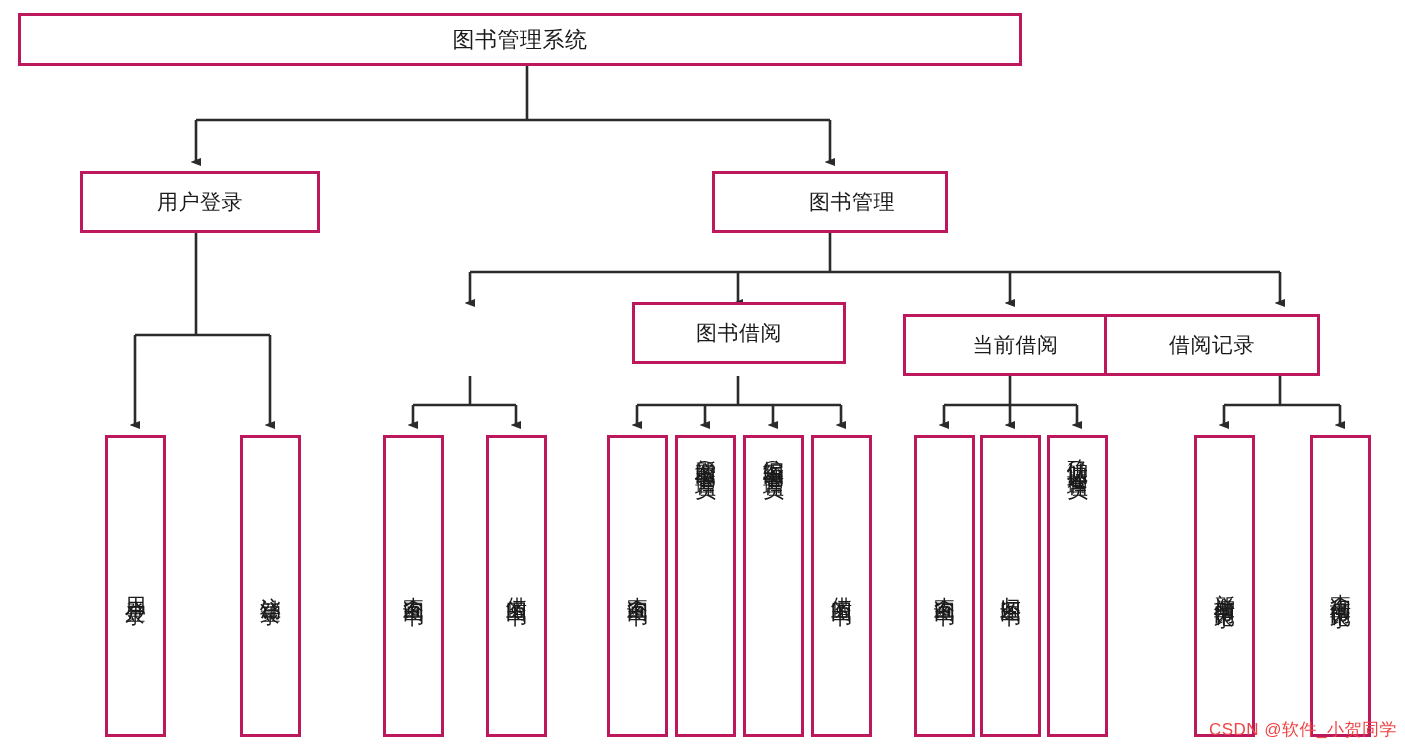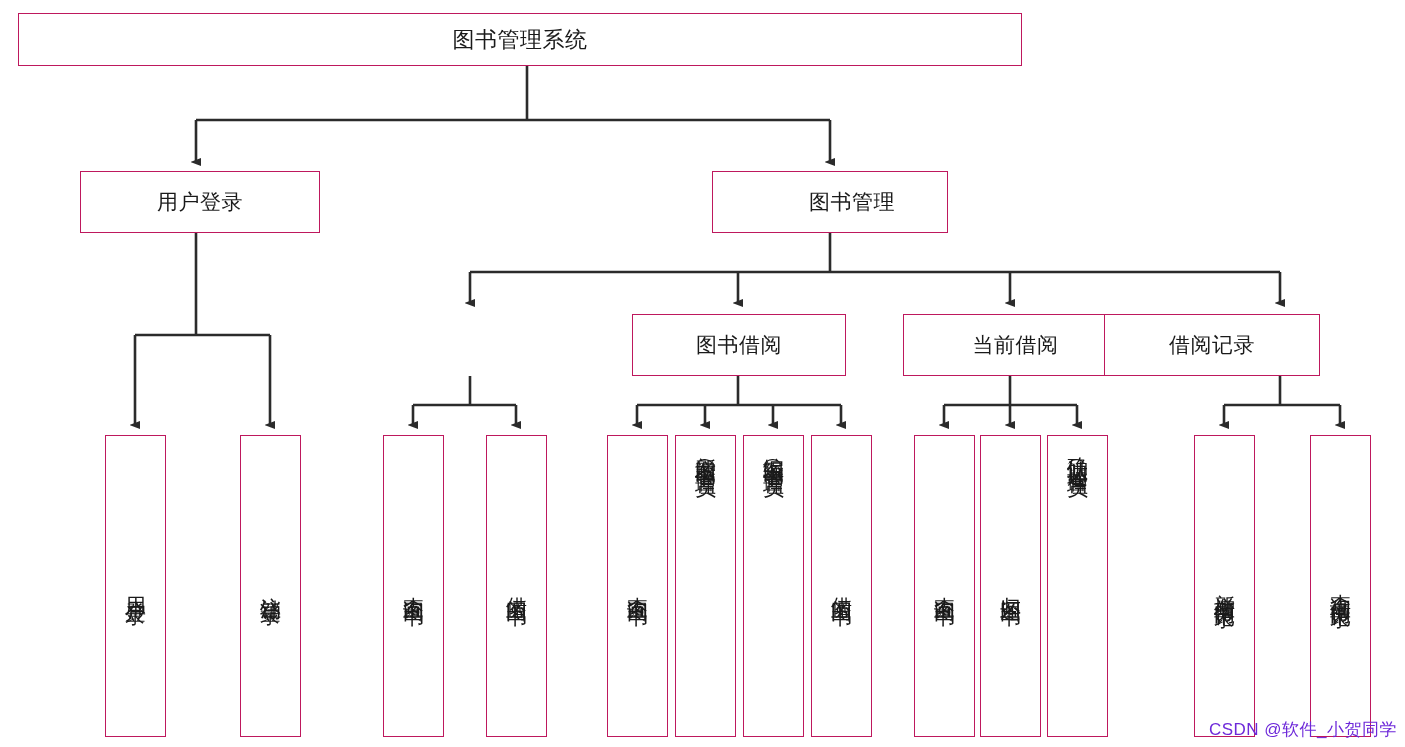--- a/index.html
+++ b/index.html
@@ -23,21 +23,21 @@
     left: 0;
     top: 0;
     width: 1405px;
     height: 747px;
     pointer-events: none;
   }
   .node {
     position: absolute;
     box-sizing: border-box;
     background: #ffffff;
-    border: 1px solid #be185d;
+    border: 3px solid #be185d;
     display: flex;
     align-items: center;
     justify-content: center;
     color: #1a1a1a;
     z-index: 2;
   }
   .node .label {
     display: block;
     text-align: center;
     line-height: 1.25;
@@ -66,21 +66,21 @@
   }
   .node.v.center {
     align-items: center;
     padding-top: 0;
   }
   #watermark {
     position: absolute;
     right: 8px;
     bottom: 6px;
     font-size: 17px;
-    color: #6d28d9;
+    color: #ef4444;
     letter-spacing: 0.5px;
     z-index: 3;
     white-space: nowrap;
   }
 </style>
 </head>
 <body>
 
 <div id="diagram-root">
 
@@ -138,21 +138,21 @@
     <span class="label">图书管理系统</span>
   </div>
 
   <div class="node h" style="left:80px; top:171px; width:240px; height:62px;">
     <span class="label">用户登录</span>
   </div>
   <div class="node h" style="left:712px; top:171px; width:236px; height:62px;padding-left:44px;">
     <span class="label">图书管理</span>
   </div>
 
-  <div class="node h" style="left:632px; top:314px; width:214px; height:62px;">
+  <div class="node h" style="left:632px; top:302px; width:214px; height:62px;">
     <span class="label">图书借阅</span>
   </div>
   <div class="node h" style="left:903px; top:314px; width:225px; height:62px;">
     <span class="label">当前借阅</span>
   </div>
   <div class="node h" style="left:1104px; top:314px; width:216px; height:62px;">
     <span class="label">借阅记录</span>
   </div>
 
   <div class="node v center" style="left:105px; top:435px; width:61px; height:302px;">

